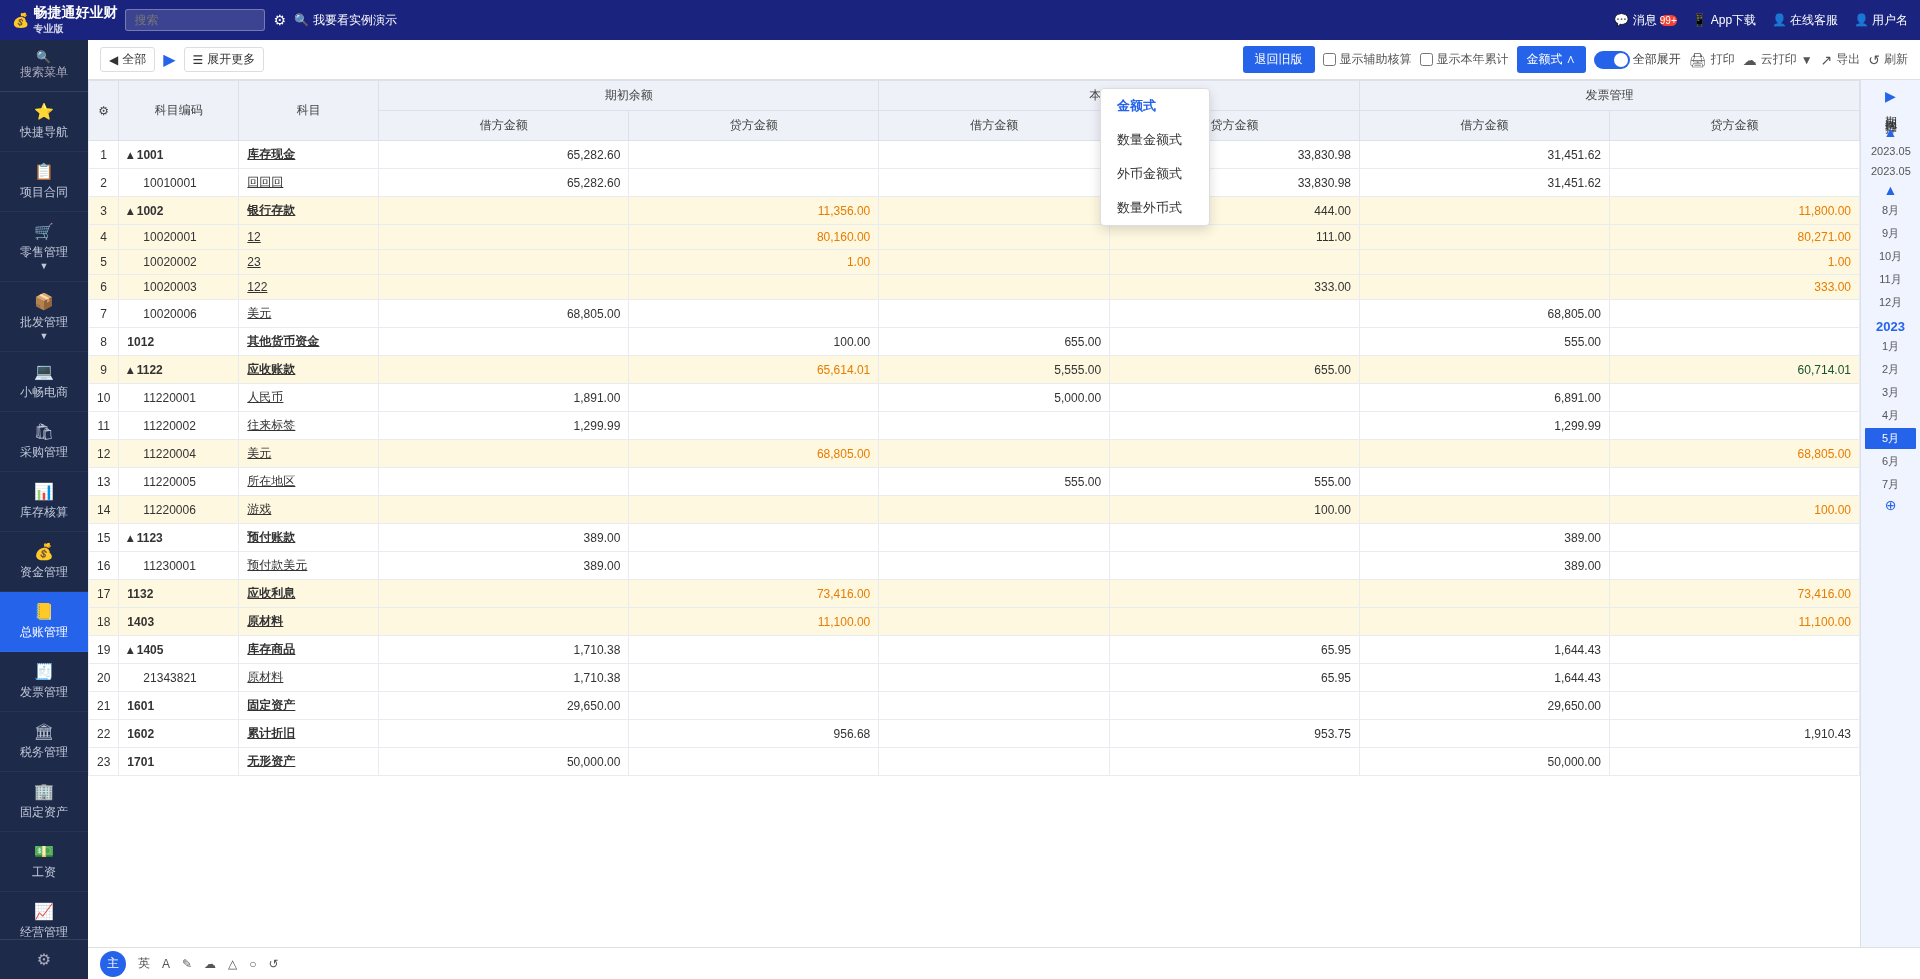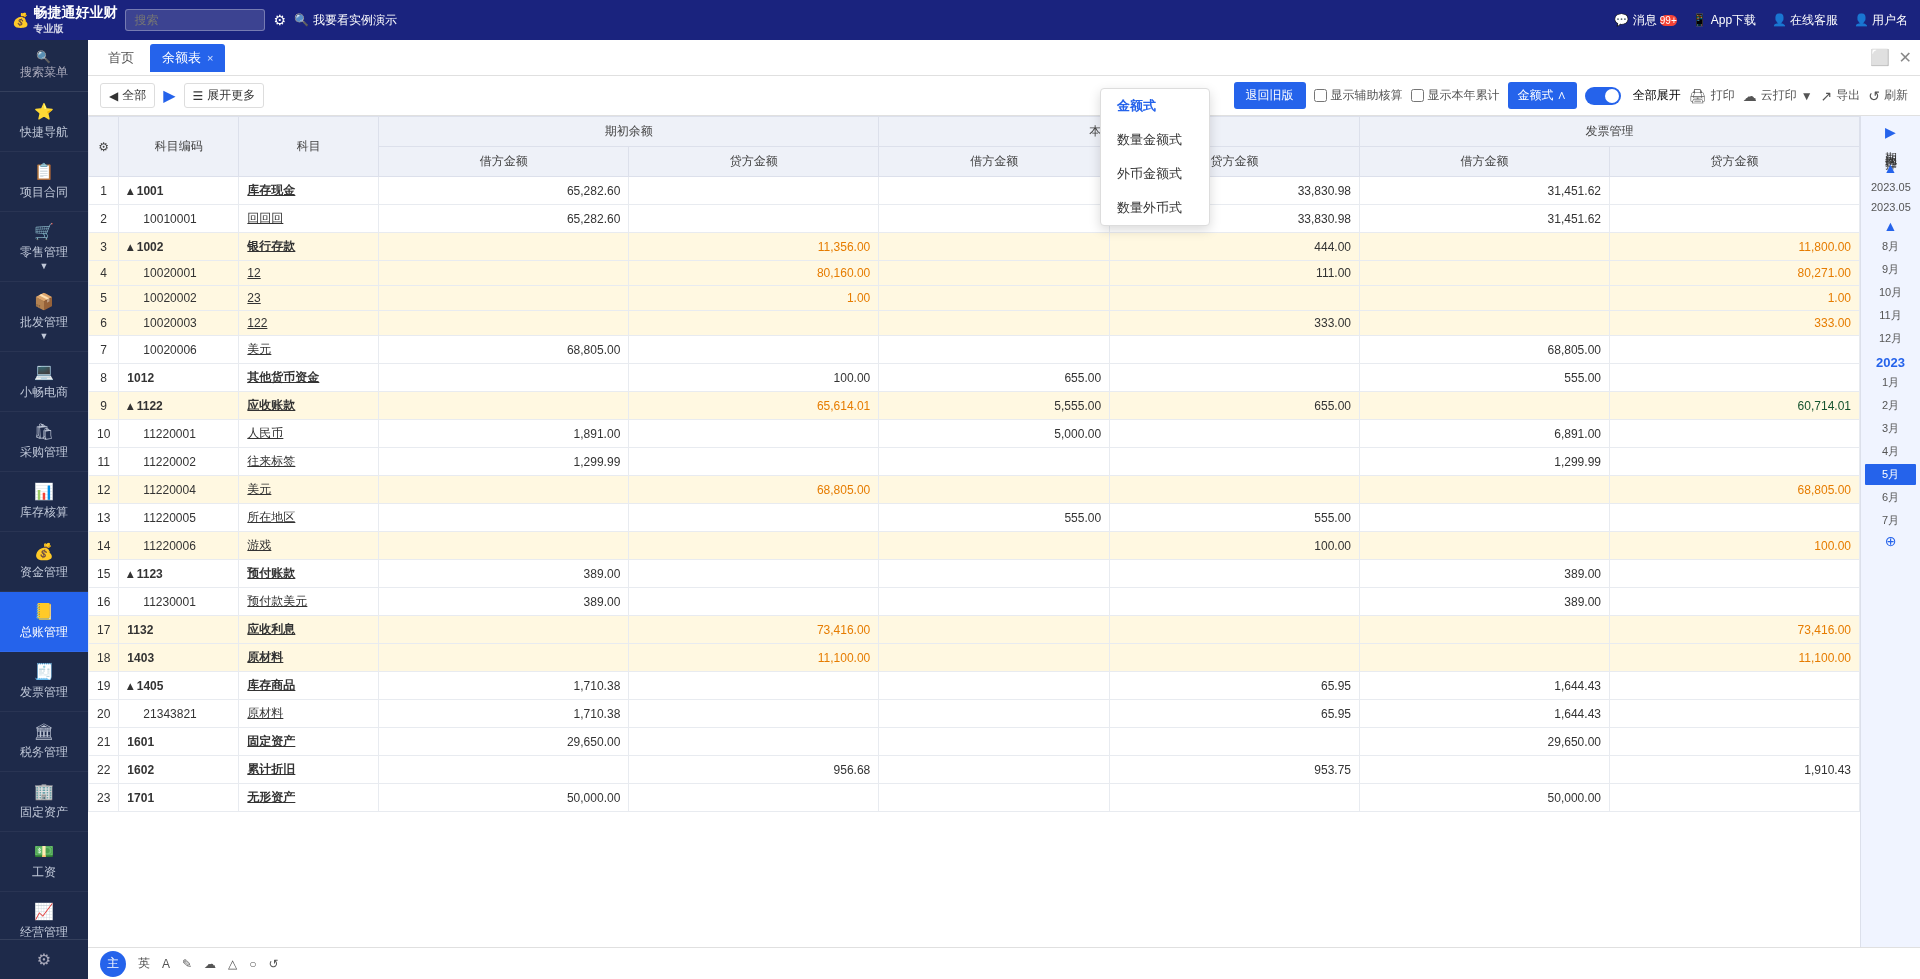--- a/index.html
+++ b/index.html
@@ -138,23 +138,23 @@
       padding: 5px 10px;
       font-size: 12px;
       cursor: pointer;
       display: flex;
       align-items: center;
       gap: 3px;
     }
     .toggle-all {
       display: flex;
       align-items: center;
-      gap: 12px;
-      font-size: 12px;
-      color: #000000;
+      gap: 3px;
+      font-size: 12px;
+      color: #404040;
     }
     .toggle-switch {
       width: 36px;
       height: 18px;
       background: #2563eb;
       border-radius: 9px;
       position: relative;
       cursor: pointer;
     }
     .toggle-switch::after {
@@ -392,31 +392,20 @@
         <div class="s-icon">📈</div>
         <div>经营管理</div>
       </div>
 
     </div>
     <div class="sidebar-footer">⚙</div>
   </div>
 
   <div class="content-area">
 
-    <div class="tab-bar">
-      <div class="tab-home">首页</div>
-      <div class="tab-item">
-        <span>余额表</span>
-        <span class="tab-close">×</span>
-      </div>
-      <div class="tab-bar-right">
-        <span>⬜</span>
-        <span>✕</span>
-      </div>
-    </div>
 
     <div class="toolbar">
       <button class="btn-nav">
         <span>◀</span>
         <span>全部</span>
       </button>
       <span style="color:#2563eb;font-size:16px;">▶</span>
       <button class="btn-nav">
         <span>☰</span>
         <span>展开更多</span>

